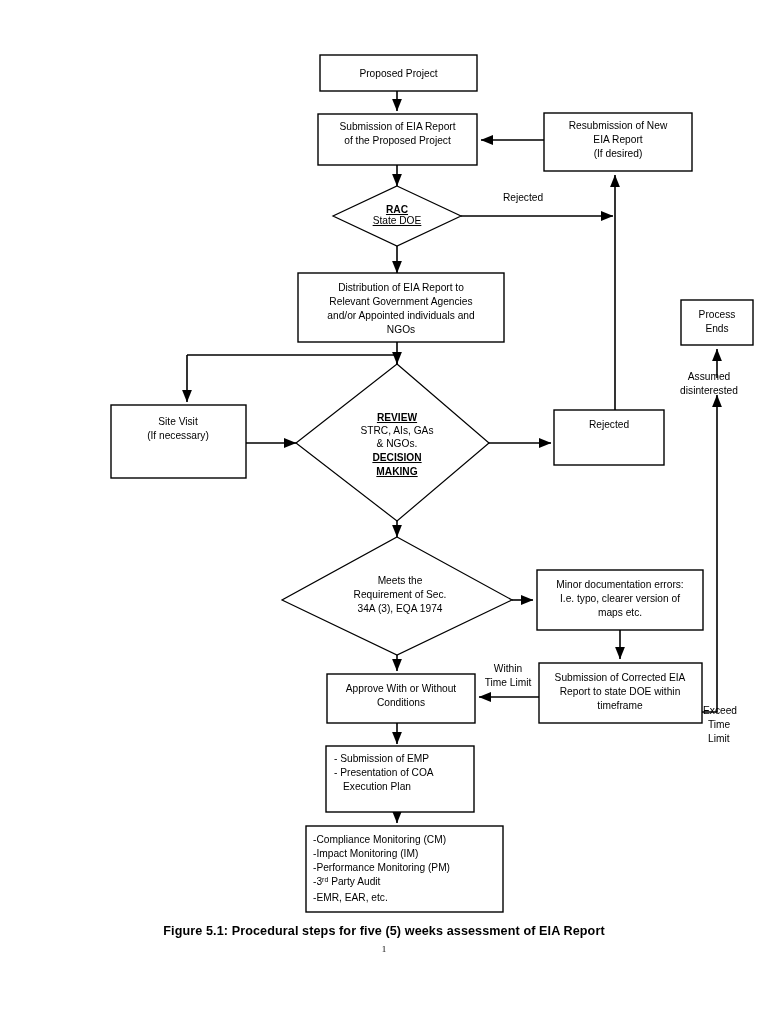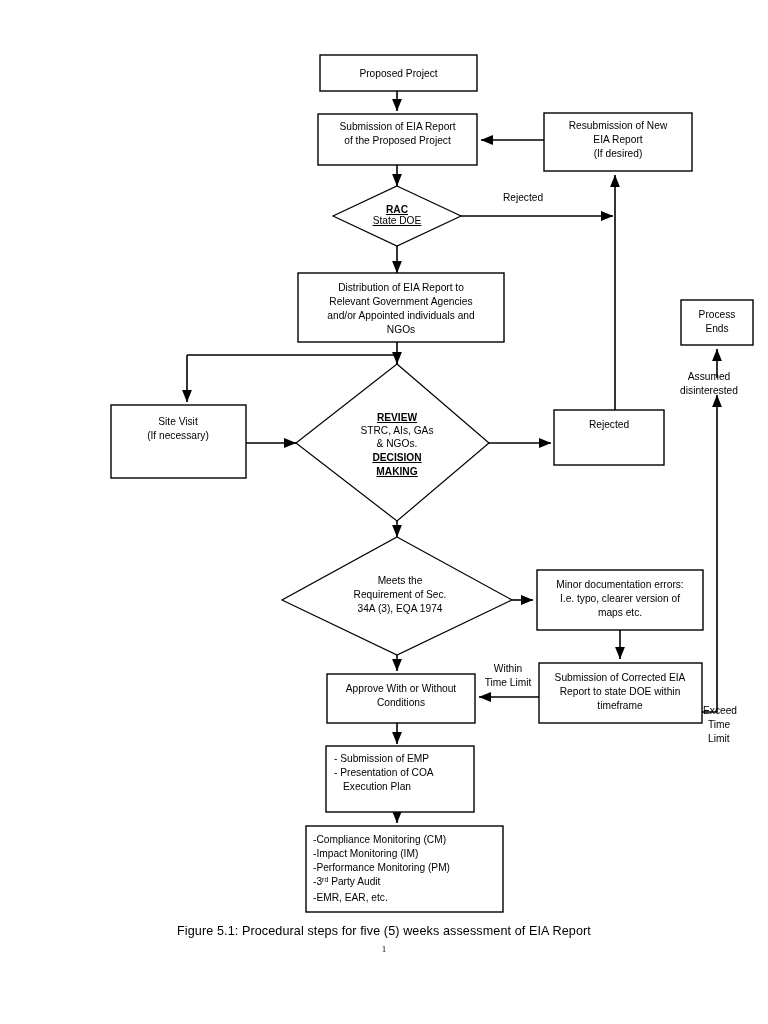--- a/index.html
+++ b/index.html
@@ -73,21 +73,21 @@
     font-size: 7px;
     baseline-shift: super;
   }
   .caption {
     position: absolute;
     left: 0;
     width: 768px;
     top: 924px;
     text-align: center;
     font-size: 12.6px;
-    font-weight: normal;
+    font-weight: bold;
     letter-spacing: 0.1px;
   }
   .page-number {
     position: absolute;
     left: 0;
     width: 768px;
     top: 944px;
     text-align: center;
     font-size: 9px;
     font-family: "Liberation Serif", serif;

